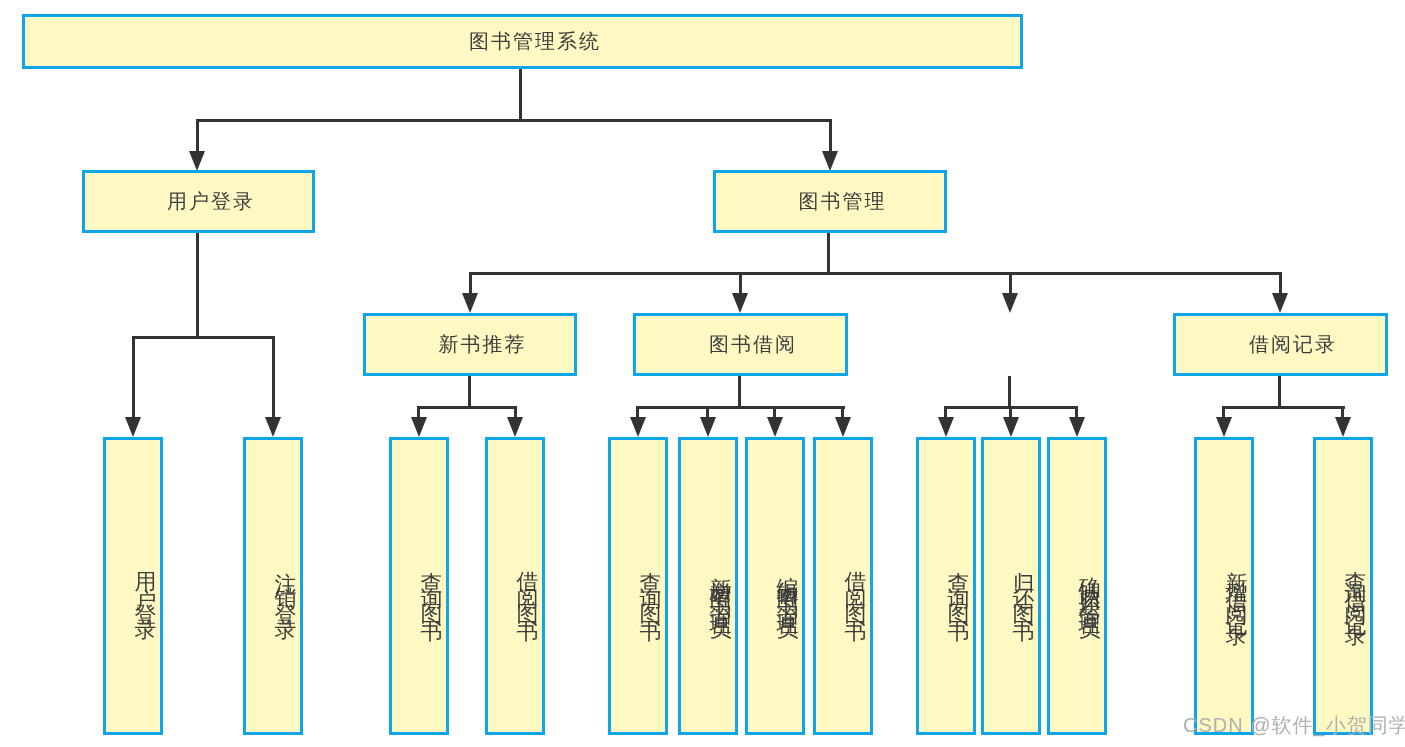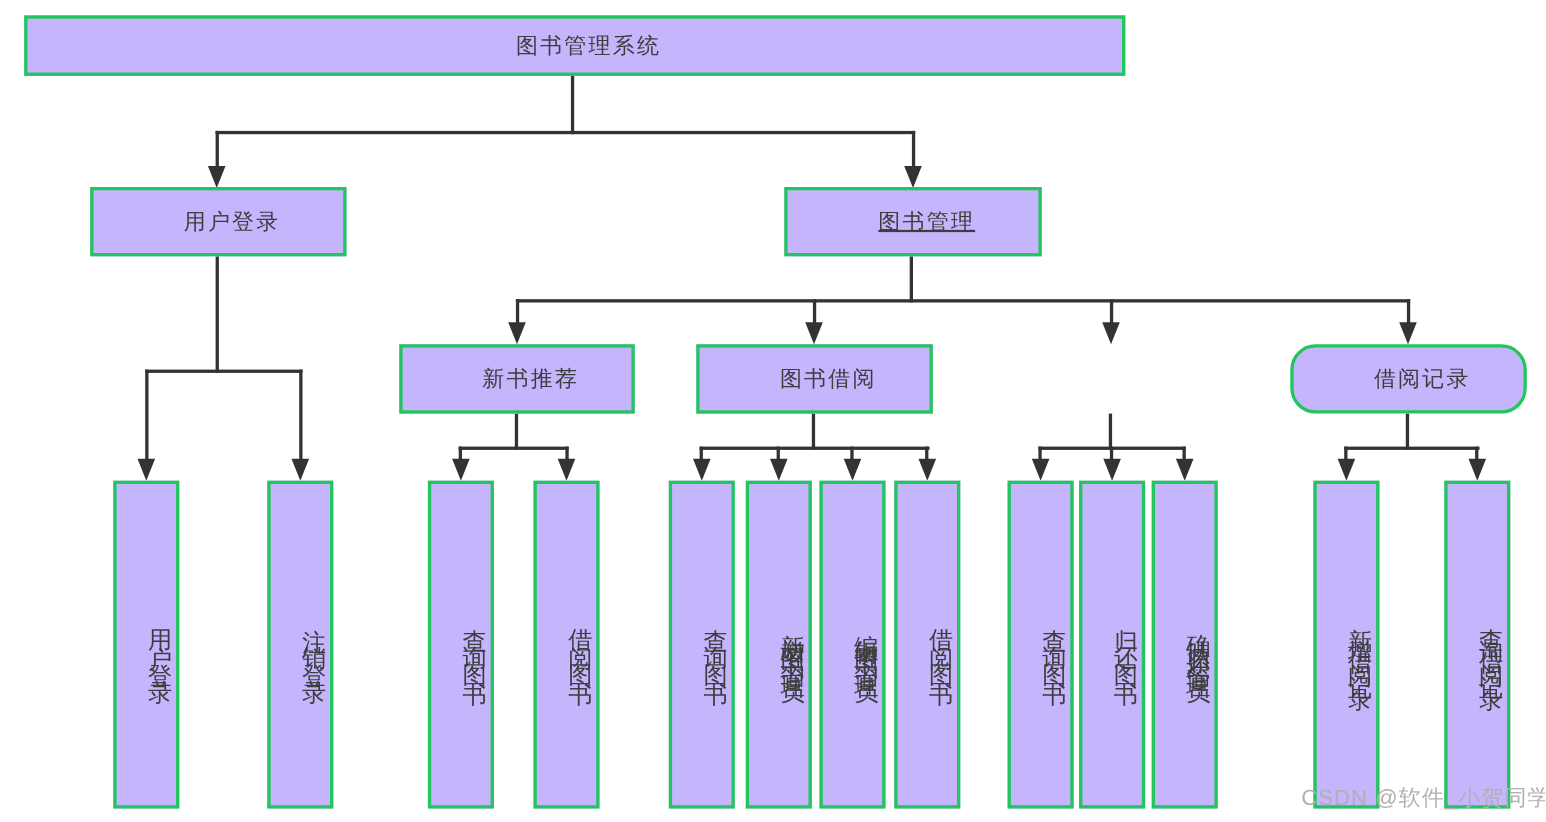--- a/index.html
+++ b/index.html
@@ -1,22 +1,22 @@
 <!DOCTYPE html>
 <html><head>
 <meta charset="utf-8">
 <style>
   html,body { margin:0; padding:0; background:#ffffff; }
   .canvas {
     position:relative; width:1405px; height:747px; background:#ffffff;
     font-family:"Liberation Sans", sans-serif; overflow:hidden;
   }
   .box {
-    position:absolute; box-sizing:border-box; border:3px solid #22c55e;
-    background:#c4b5fd; color:#3d3d3d; display:flex;
+    position:absolute; box-sizing:border-box; border:3px solid #0ea5e9;
+    background:#fef9c3; color:#3d3d3d; display:flex;
     align-items:center; justify-content:center; z-index:2;padding-left:25px;
   }
   .hbox { font-size:20px; letter-spacing:2px; }
   .leaf { writing-mode:vertical-rl; font-size:22px; }
   .ls4 { letter-spacing:16px; }
   .ls6 { letter-spacing:11px; }
   .ls9 { letter-spacing:6px; }
   .vl, .hl { position:absolute; background:#333333; z-index:1; }
   .vl { width:3px; }
   .hl { height:3px; }
@@ -38,21 +38,21 @@
   <div class="box hbox" style="left:22px; top:14px; width:1001px; height:55px;">图书管理系统</div>
 
   <div class="vl" style="left:519px; top:69px; height:53px;"></div>
   <div class="hl" style="left:196px; top:119px; width:636px;"></div>
   <div class="vl" style="left:196px; top:119px; height:36px;"></div>
   <div class="arrow" style="left:189px; top:151px;"></div>
   <div class="vl" style="left:829px; top:119px; height:36px;"></div>
   <div class="arrow" style="left:822px; top:151px;"></div>
 
   <div class="box hbox" style="left:82px; top:170px; width:233px; height:63px;">用户登录</div>
-  <div class="box hbox" style="left:713px; top:170px; width:234px; height:63px;text-decoration:underline;">图书管理</div>
+  <div class="box hbox" style="left:713px; top:170px; width:234px; height:63px;">图书管理</div>
 
   <div class="vl" style="left:196px; top:233px; height:106px;"></div>
   <div class="hl" style="left:132px; top:336px; width:143px;"></div>
   <div class="vl" style="left:132px; top:336px; height:85px;"></div>
   <div class="arrow" style="left:125px; top:417px;"></div>
   <div class="vl" style="left:272px; top:336px; height:85px;"></div>
   <div class="arrow" style="left:265px; top:417px;"></div>
 
   <div class="vl" style="left:827px; top:233px; height:42px;"></div>
   <div class="hl" style="left:469px; top:272px; width:813px;"></div>
@@ -60,21 +60,21 @@
   <div class="arrow" style="left:462px; top:293px;"></div>
   <div class="vl" style="left:739px; top:272px; height:26px;"></div>
   <div class="arrow" style="left:732px; top:293px;"></div>
   <div class="vl" style="left:1009px; top:272px; height:26px;"></div>
   <div class="arrow" style="left:1002px; top:293px;"></div>
   <div class="vl" style="left:1279px; top:272px; height:26px;"></div>
   <div class="arrow" style="left:1272px; top:293px;"></div>
 
   <div class="box hbox" style="left:363px; top:313px; width:214px; height:63px;">新书推荐</div>
   <div class="box hbox" style="left:633px; top:313px; width:215px; height:63px;">图书借阅</div>
-  <div class="box hbox" style="left:1173px; top:313px; width:215px; height:63px;border-radius:23px;">借阅记录</div>
+  <div class="box hbox" style="left:1173px; top:313px; width:215px; height:63px;">借阅记录</div>
 
   <div class="vl" style="left:468px; top:376px; height:33px;"></div>
   <div class="hl" style="left:417px; top:406px; width:100px;"></div>
   <div class="vl" style="left:417px; top:406px; height:15px;"></div>
   <div class="arrow" style="left:411px; top:417px;"></div>
   <div class="vl" style="left:514px; top:406px; height:15px;"></div>
   <div class="arrow" style="left:507px; top:417px;"></div>
 
   <div class="vl" style="left:738px; top:376px; height:33px;"></div>
   <div class="hl" style="left:636px; top:406px; width:209px;"></div>

